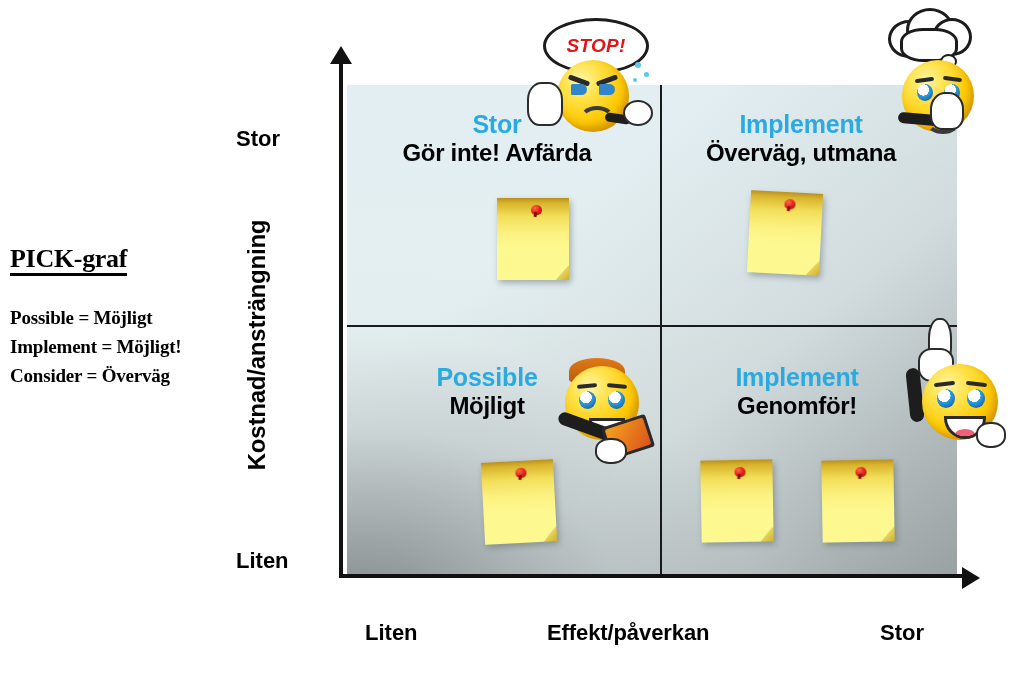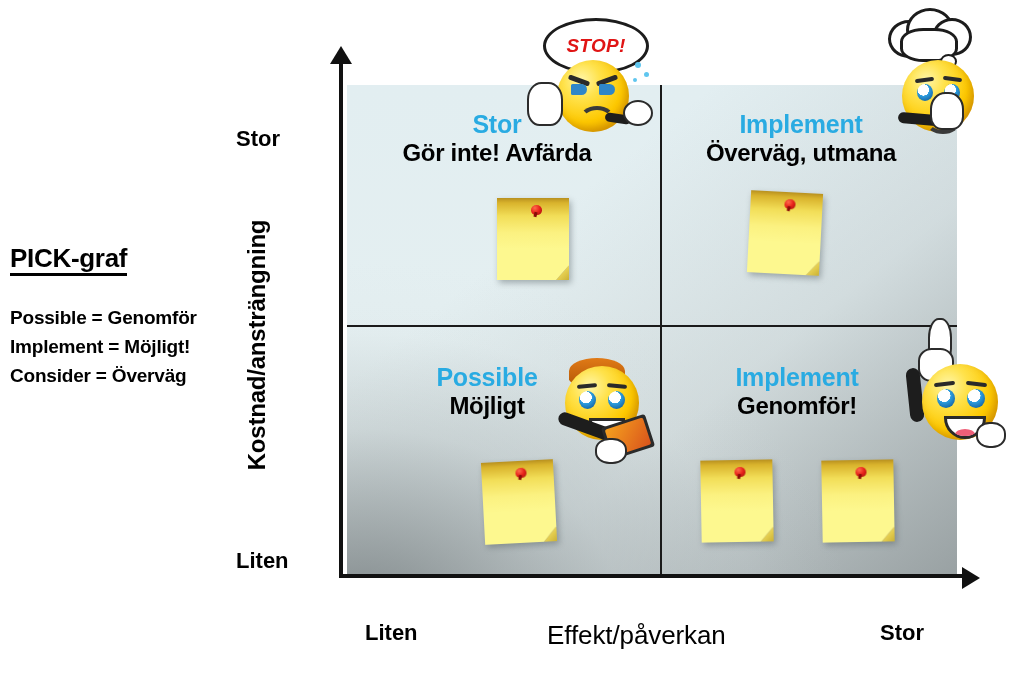--- a/index.html
+++ b/index.html
@@ -22,20 +22,21 @@
     height: 688px;
     background: #ffffff;
   }
 
   
   .legend {
     position: absolute;
     left: 10px;
     top: 245px;
     width: 240px;
+    font-family: Liberation Serif, serif;
   }
   .legend-title {
     font-size: 26px;
     font-weight: bold;
     color: #000;
     letter-spacing: -0.3px;
     border-bottom: 3px solid #000;
     display: inline-block;
     padding-bottom: 1px;
     line-height: 1.05;
@@ -173,22 +174,22 @@
     left: 365px;
     top: 620px;
     font-size: 22px;
     font-weight: bold;
     color: #000;
   }
   .xlab {
     position: absolute;
     left: 547px;
     top: 620px;
-    font-size: 26px;
-    font-weight: normal;
+    font-size: 22px;
+    font-weight: bold;
     color: #000;
     letter-spacing: -0.1px;
   }
   .xtick-right {
     position: absolute;
     left: 880px;
     top: 620px;
     font-size: 22px;
     font-weight: bold;
     color: #000;
@@ -424,21 +425,21 @@
   }
 </style>
 </head>
 <body>
 
 <div id="stage">
 
   <div class="legend">
     <div class="legend-title">PICK-graf</div>
     <div class="legend-lines">
-      <div class="legend-line">Possible = Genomför</div>
+      <div class="legend-line">Possible = Möjligt</div>
       <div class="legend-line">Implement = Möjligt!</div>
       <div class="legend-line">Consider = Överväg</div>
     </div>
   </div>
 
   <div class="plot">
     <div class="quad-v"></div>
     <div class="quad-h"></div>
   </div>
 

